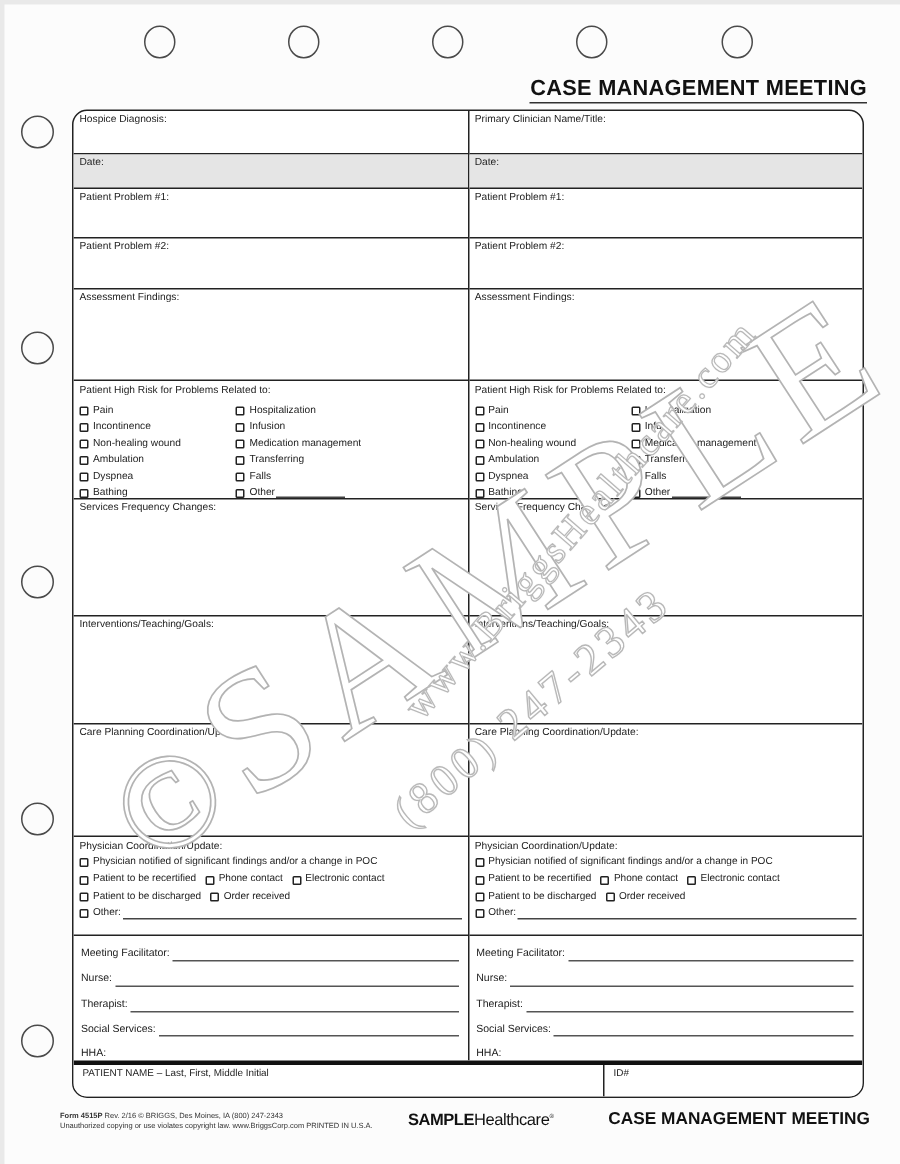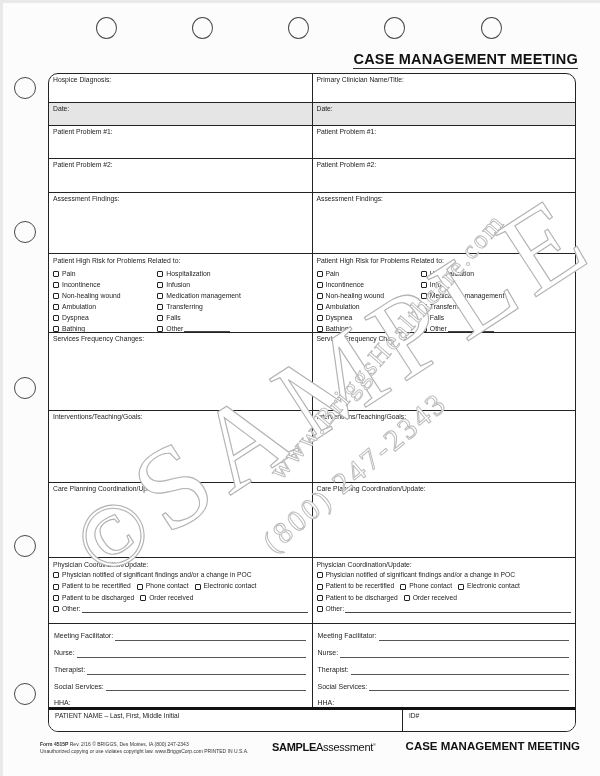--- a/index.html
+++ b/index.html
@@ -376,17 +376,17 @@
 
   <div class="wm wm-sample"><span class="wm-copy">©</span><span>SAMPLE</span></div>
   <div class="wm wm-url">www.BriggsHealthcare.com</div>
   <div class="wm wm-phone">(800) 247-2343</div>
 
   <div class="footer-info">
     <div><b>Form 4515P</b><span>  Rev. 2/16   © BRIGGS, Des Moines, IA   (800) 247-2343</span></div>
     <div>Unauthorized copying or use violates copyright law.   www.BriggsCorp.com   PRINTED IN U.S.A.</div>
   </div>
   <div class="footer-brand">
-    <span class="bb">SAMPLE</span><span class="bl">Assessment</span><span class="bm">®</span>
+    <span class="bb">SAMPLE</span><span class="bl">Healthcare</span><span class="bm">®</span>
   </div>
   <div class="footer-title">CASE MANAGEMENT MEETING</div>
 
 </div>
 
 </body></html>

